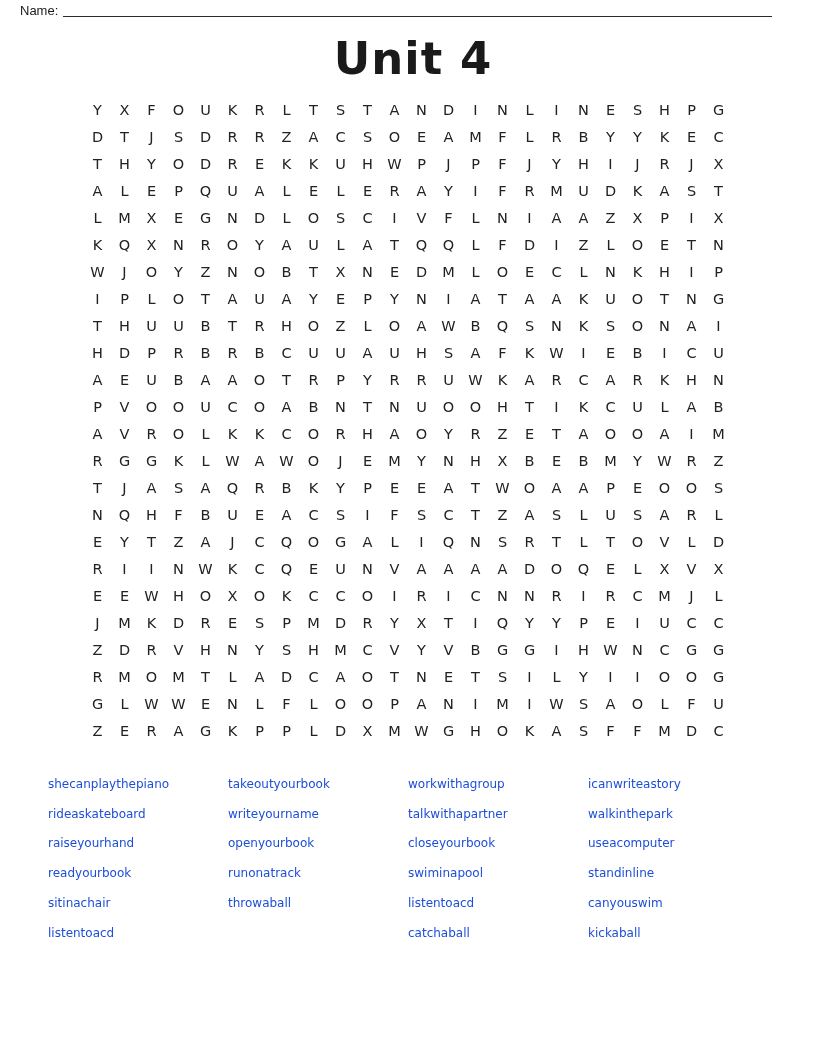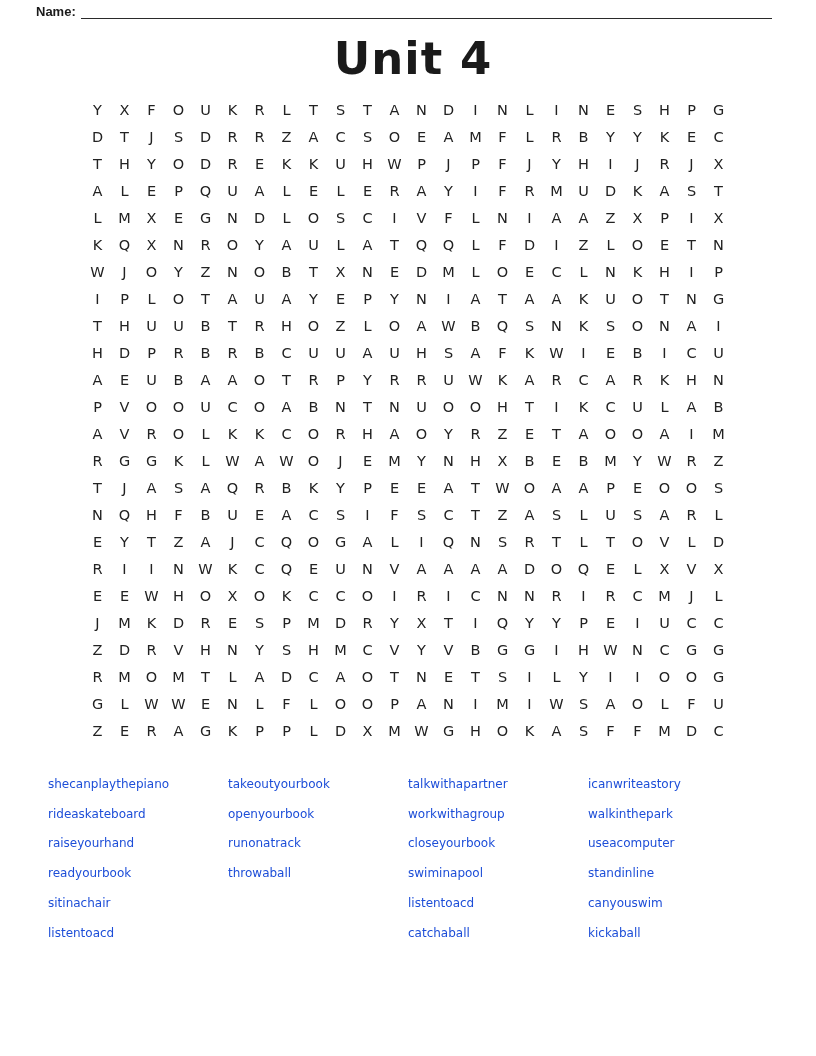--- a/index.html
+++ b/index.html
@@ -8,24 +8,23 @@
     height: 1056px;
     background: #ffffff;
     color: #1a1a1a;
     font-family: "DejaVu Sans", sans-serif;
     overflow: hidden;
   }
   .page { width: 816px; height: 1056px; position: relative; }
 
   .name-row {
     display: flex;
-    align-items: center;
-    padding: 3px 44px 0 36px;
+    align-items: flex-start;
+    padding: 3px 44px 0 20px;
     height: 17px;
-    font-weight: bold;
   }
   .name-label {
     font-size: 13px;
     font-family: "Liberation Sans", sans-serif;
     color: #1a1a1a;
     white-space: nowrap;
   }
   .name-line {
     flex: 1;
     border-bottom: 1.4px solid #2a2a2a;
@@ -713,27 +712,28 @@
       <div class="word-col">
         <div class="word-item">shecanplaythepiano</div>
         <div class="word-item">rideaskateboard</div>
         <div class="word-item">raiseyourhand</div>
         <div class="word-item">readyourbook</div>
         <div class="word-item">sitinachair</div>
         <div class="word-item">listentoacd</div>
       </div>
       <div class="word-col">
         <div class="word-item">takeoutyourbook</div>
+        <div class="word-item">writeyourname</div>
         <div class="word-item">openyourbook</div>
         <div class="word-item">runonatrack</div>
         <div class="word-item">throwaball</div>
       </div>
       <div class="word-col">
+        <div class="word-item">workwithagroup</div>
         <div class="word-item">talkwithapartner</div>
-        <div class="word-item">workwithagroup</div>
         <div class="word-item">closeyourbook</div>
         <div class="word-item">swiminapool</div>
         <div class="word-item">listentoacd</div>
         <div class="word-item">catchaball</div>
       </div>
       <div class="word-col">
         <div class="word-item">icanwriteastory</div>
         <div class="word-item">walkinthepark</div>
         <div class="word-item">useacomputer</div>
         <div class="word-item">standinline</div>

